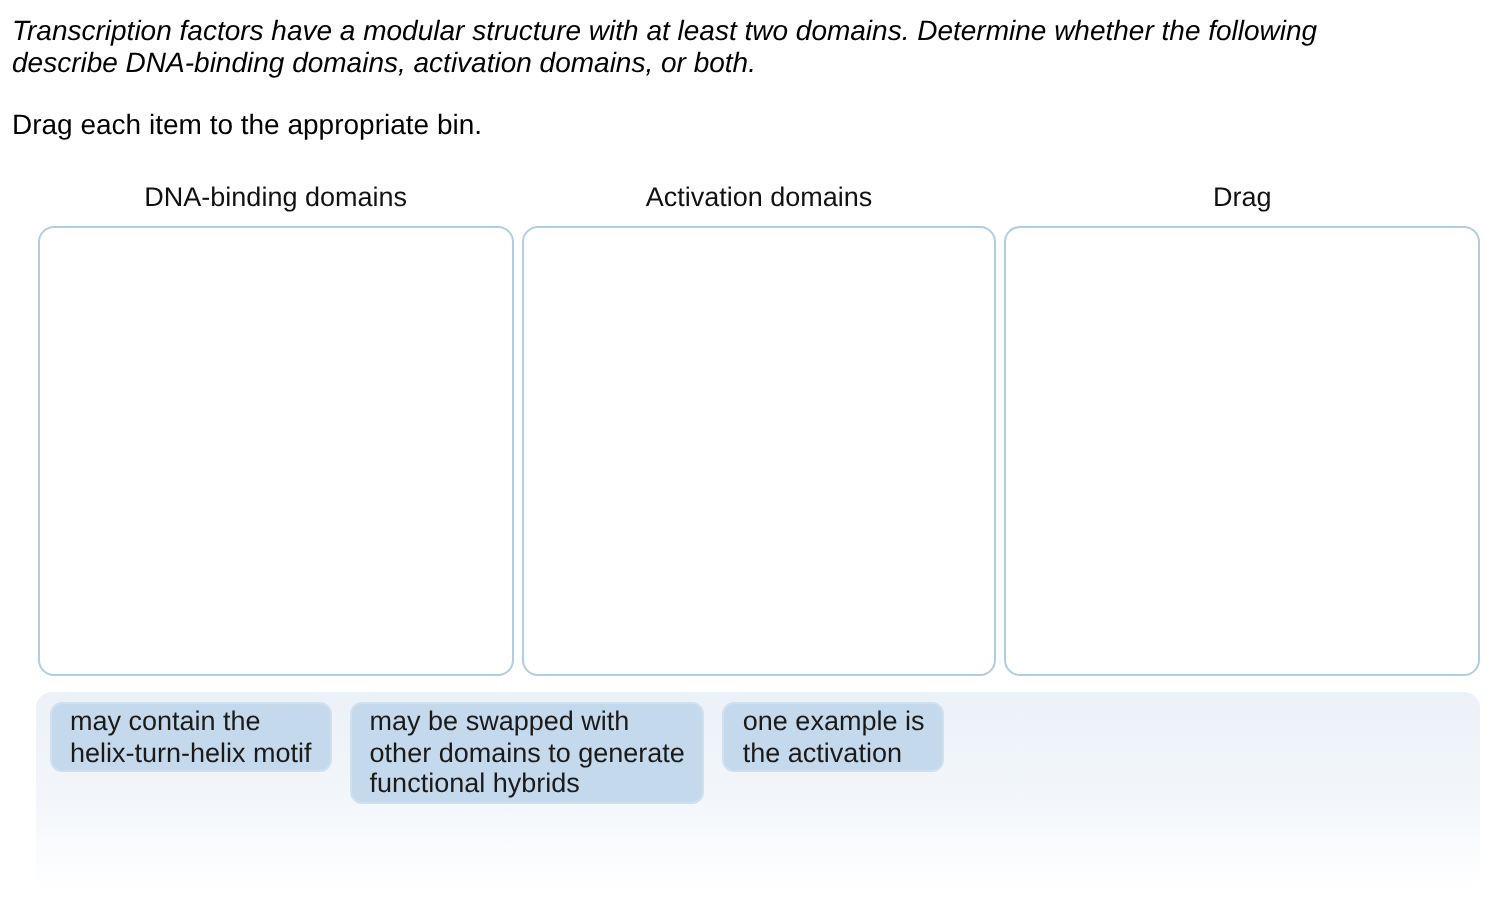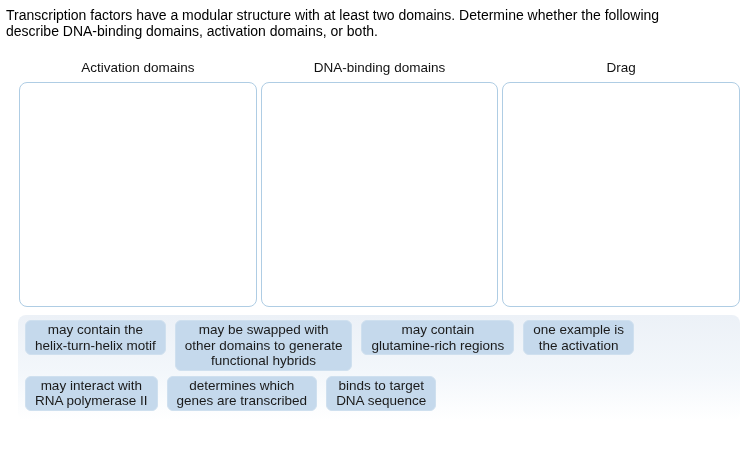--- a/index.html
+++ b/index.html
@@ -14,20 +14,21 @@
     width: 753px;
     height: 454px;
     background: #ffffff;
     overflow: hidden;
   }
   .question-prompt {
     margin: 7px 6px 0 6px;
     font-size: 14px;
     line-height: 16px;
     white-space: pre-line;
+    font-style: italic;
   }
   .question-instruction {
     margin: 15px 6px 0 6px;
     font-size: 14px;
     line-height: 16px;
   }
   .bins-area {
     margin: 21px 0 0 19px;
     width: 721px;
   }
@@ -71,63 +72,54 @@
   .chip-row:last-child {
     margin-bottom: 0;
   }
   .chip {
     background: #c5d9ec;
     border: 1px solid #cfe0ef;
     border-radius: 6px;
     padding: 1px 9px;
     font-size: 13.5px;
     line-height: 15.5px;
-    text-align: center;
+    text-align: left;
     white-space: pre-line;
     color: #1a1a1a;
     cursor: move;
   }
 </style>
 </head>
 <body>
 
 <div class="page">
 
   <p class="question-prompt">Transcription factors have a modular structure with at least two domains. Determine whether the following
 describe DNA-binding domains, activation domains, or both.</p>
 
+  <p class="question-instruction">Drag each item to the appropriate bin.</p>
 
   <div class="bins-area">
     <div class="bin-headers">
+      <div class="bin-header">DNA-binding domains</div>
       <div class="bin-header">Activation domains</div>
-      <div class="bin-header">DNA-binding domains</div>
       <div class="bin-header">Drag</div>
     </div>
     <div class="bins">
       <div class="bin"></div>
       <div class="bin"></div>
       <div class="bin"></div>
     </div>
   </div>
 
   <div class="chips-panel">
     <div class="chip-row">
       <div class="chip">may contain the
 helix-turn-helix motif</div>
       <div class="chip">may be swapped with
 other domains to generate
 functional hybrids</div>
-      <div class="chip">may contain
-glutamine-rich regions</div>
       <div class="chip">one example is
 the activation</div>
-    </div>
-    <div class="chip-row">
-      <div class="chip">may interact with
-RNA polymerase II</div>
-      <div class="chip">determines which
-genes are transcribed</div>
-      <div class="chip">binds to target
-DNA sequence</div>
     </div>
   </div>
 
 </div>
 
 </body></html>

